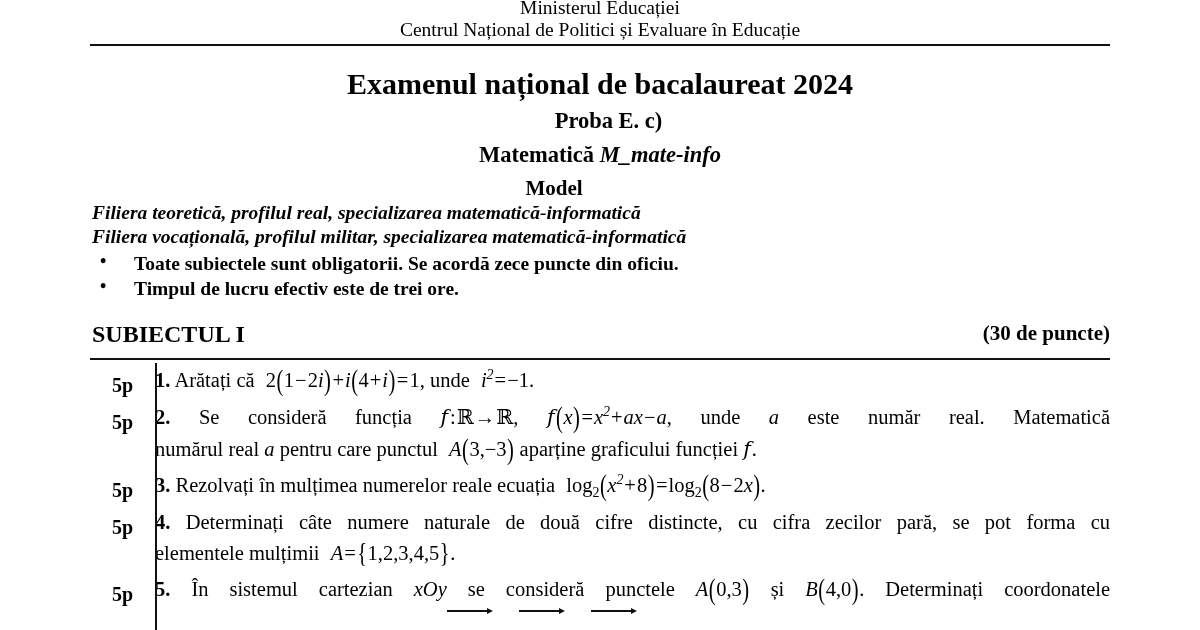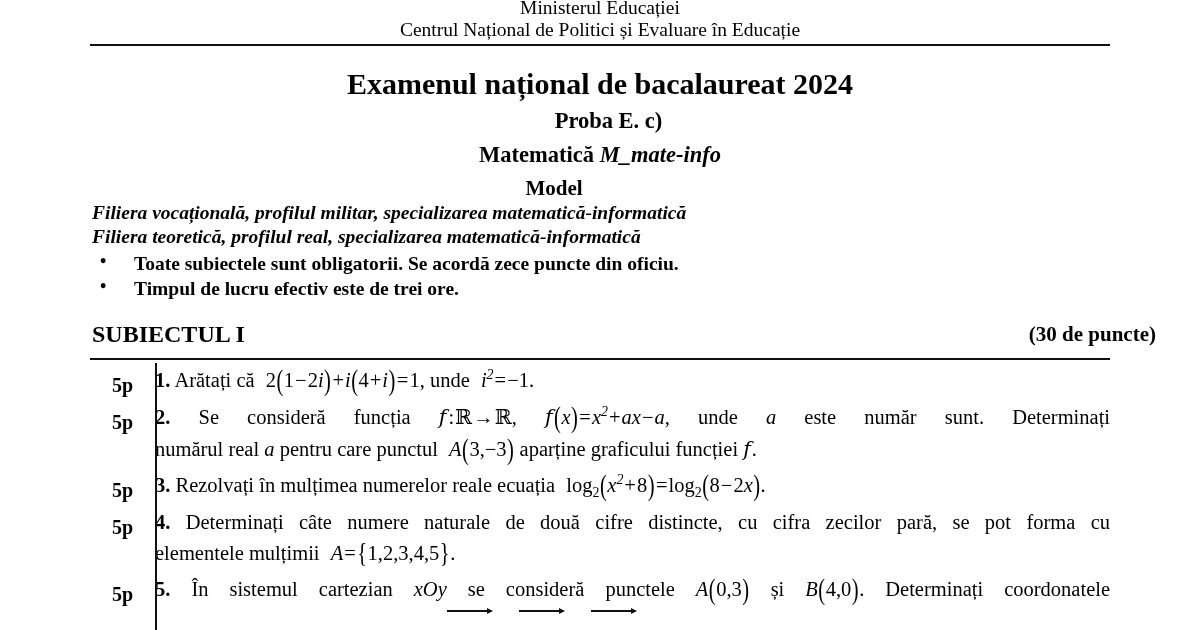--- a/index.html
+++ b/index.html
@@ -96,22 +96,22 @@
     position: absolute;
     left: 8px;
     top: -1px;
     font-size: 18px;
   }
 
   
   .subiect-row {
     display: flex;
     justify-content: space-between;
-    align-items: center;
-    padding: 0 44px 0 92px;
+    align-items: flex-start;
+    padding: 0 90px 0 92px;
     margin-top: 20px;
     font-weight: bold;
     font-size: 24px;
   }
   .subiect-points {
     font-size: 21px;
   }
 
   
   .items-table {
@@ -259,22 +259,22 @@
     <div class="title-proba">Proba E. c)</div>
     <div class="title-subject">
       <span>Matematică</span>
       <span class="code">M_mate-info</span>
     </div>
   </div>
 
   <div class="model-row">Model</div>
 
   <div class="filiera">
+    <div>Filiera teoretică, profilul real, specializarea matematică-informatică</div>
     <div>Filiera vocațională, profilul militar, specializarea matematică-informatică</div>
-    <div>Filiera teoretică, profilul real, specializarea matematică-informatică</div>
   </div>
 
   <ul class="bullets">
     <li>
       <span class="bullet-dot">•</span>
       <span>Toate subiectele sunt obligatorii. Se acordă zece puncte din oficiu.</span>
     </li>
     <li>
       <span class="bullet-dot">•</span>
       <span>Timpul de lucru efectiv este de trei ore.</span>
@@ -301,21 +301,21 @@
 
     <div class="item">
       <div class="item-points">5p</div>
       <div class="item-body">
         <div class="jtext spread">
           <span class="item-num">2.</span>
           <span>Se consideră funcția</span>
           <span class="m"><span class="fnf">f</span><span class="op">:</span><span class="bb">ℝ</span><span class="op">→</span><span class="bb">ℝ</span><span class="mn">,</span></span>
           <span class="m"><span class="fnf">f</span><span class="paren">(</span>x<span class="paren">)</span><span class="op">=</span>x<sup>2</sup><span class="op">+</span>ax<span class="op">−</span>a</span><span>, unde</span>
           <span class="m">a</span>
-          <span>este număr sunt. Determinați</span>
+          <span>este număr real. Matematică</span>
         </div>
         <div class="jtext">
           <span>numărul real</span>
           <span class="m">a</span>
           <span>pentru care punctul</span>
           <span class="nbsp-gap"></span><span class="m">A<span class="paren">(</span><span class="mn">3,−3</span><span class="paren">)</span></span>
           <span>aparține graficului funcției</span>
           <span class="m"><span class="fnf">f</span></span><span>.</span>
         </div>
       </div>

